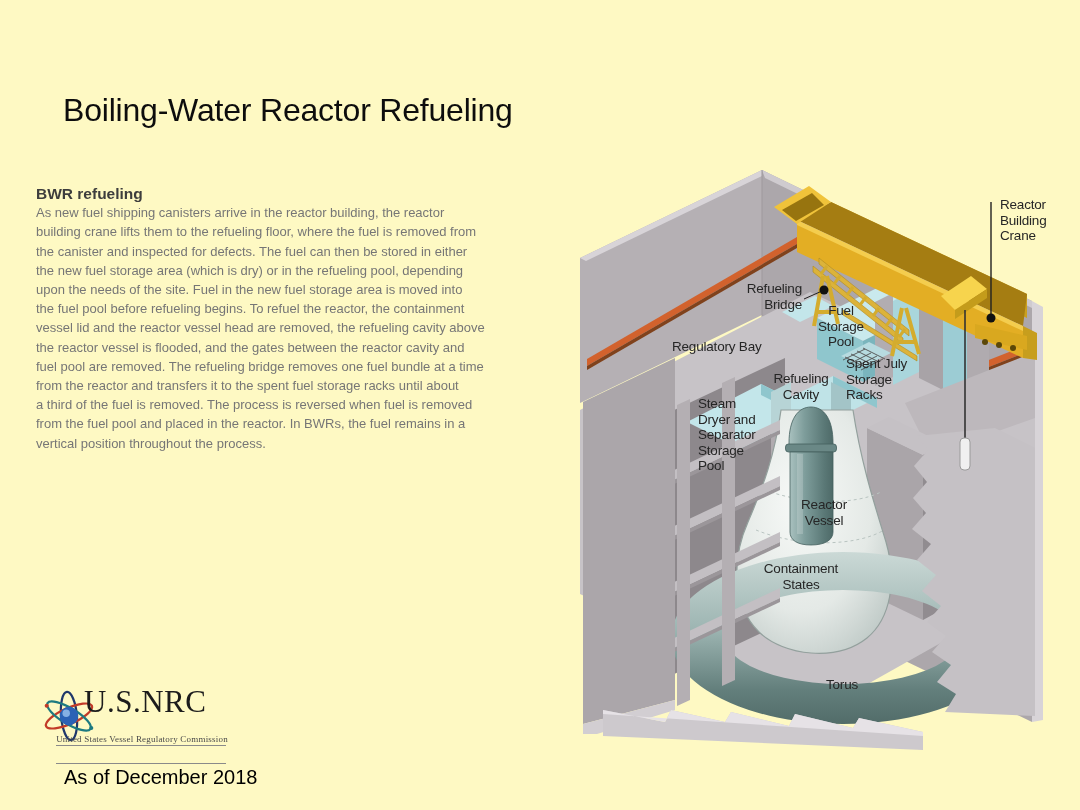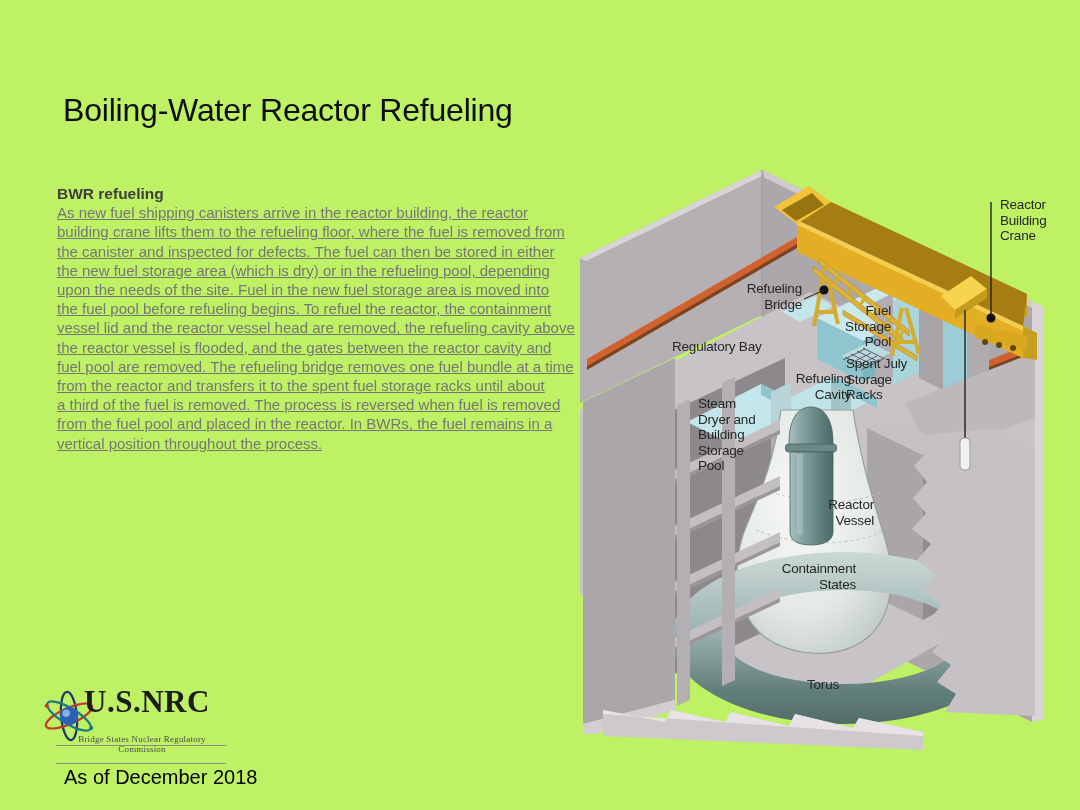--- a/index.html
+++ b/index.html
@@ -1,31 +1,31 @@
 <!DOCTYPE html>
 <html><head>
 <meta charset="utf-8">
 <style>
   html,body{margin:0;padding:0;background:#ffffff;}
-  .slide{position:relative;width:1080px;height:810px;background:#bef264;overflow:hidden;
+  .slide{position:relative;width:1080px;height:810px;background:#fef9c3;overflow:hidden;
          font-family:"Liberation Sans",sans-serif;}
   .title{position:absolute;left:63px;top:92px;font-size:32px;font-weight:400;color:#0d0d0d;
          letter-spacing:-0.2px;white-space:nowrap;}
-  .article{position:absolute;left:36px;top:184px;width:600px;margin-left:21px;}
+  .article{position:absolute;left:36px;top:184px;width:600px;}
   .article h3{margin:0;font-size:15.5px;line-height:19.2px;font-weight:700;color:#3d3d3d;}
-  .article p{margin:0;font-size:15px;line-height:19.2px;color:#767676;white-space:pre-line;text-decoration:underline;}
+  .article p{margin:0;font-size:13px;line-height:19.2px;color:#767676;white-space:pre-line;}
   .diagram{position:absolute;left:575px;top:160px;width:470px;height:610px;}
   .diagram svg{position:absolute;left:0;top:0;}
   .dlabel{position:absolute;z-index:2;font-size:13.5px;line-height:15.5px;font-weight:400;
           color:#262626;white-space:pre-line;letter-spacing:-0.2px;}
-  .al{text-align:left}.ac{text-align:right}.ar{text-align:right}
+  .al{text-align:left}.ac{text-align:center}.ar{text-align:right}
   .logo{position:absolute;left:40px;top:688px;width:195px;height:84px;}
   .logo .atom{position:absolute;left:0;top:2px;}
   .logo .acr{position:absolute;left:44px;top:-4px;font-family:"Liberation Serif",serif;
-             font-weight:700;font-size:31px;color:#1c1c1c;letter-spacing:0.5px;}
+             font-weight:400;font-size:31px;color:#1c1c1c;letter-spacing:0.5px;}
   .logo .name{position:absolute;left:16px;top:46px;width:172px;text-align:center;
               font-family:"Liberation Serif",serif;font-size:9px;color:#4a4a4a;letter-spacing:0.2px;}
   .logo .rule{position:absolute;left:16px;width:170px;height:1px;background:#8a8a8a;}
   .logo .motto{position:absolute;left:16px;top:60px;width:172px;text-align:center;
                font-family:"Liberation Serif",serif;font-style:italic;font-weight:700;
                font-size:11.5px;color:#2e2e2e;}
   .asof{position:absolute;left:64px;top:766px;font-size:20px;color:#000;}
 </style>
 </head>
 <body>
@@ -206,43 +206,43 @@
 Storage
 Pool</div>
     <div class="dlabel al" style="left:97px;top:179px;">Regulatory Bay</div>
     <div class="dlabel ac" style="left:176px;top:211px;width:100px;">Refueling
 Cavity</div>
     <div class="dlabel al" style="left:271px;top:196px;">Spent July
 Storage
 Racks</div>
     <div class="dlabel al" style="left:123px;top:236px;">Steam
 Dryer and
-Building
+Separator
 Storage
 Pool</div>
     <div class="dlabel ac" style="left:199px;top:337px;width:100px;">Reactor
 Vessel</div>
     <div class="dlabel ac" style="left:171px;top:401px;width:110px;">Containment
 States</div>
-    <div class="dlabel al" style="left:232px;top:517px;text-align:right;">Torus</div>
+    <div class="dlabel al" style="left:251px;top:517px;text-align:right;">Torus</div>
   </div>
 
   <div class="logo">
     <svg class="atom" width="58" height="52" viewBox="0 0 60 56">
       <g fill="none" stroke-width="2.4">
         <ellipse cx="30" cy="28" rx="26" ry="8.5" stroke="#20386b" transform="rotate(85 30 28)"></ellipse>
         <ellipse cx="30" cy="28" rx="27" ry="8.5" stroke="#c23b28" transform="rotate(-24 30 28)"></ellipse>
         <ellipse cx="30" cy="28" rx="27" ry="8.5" stroke="#1d7a80" transform="rotate(31 30 28)"></ellipse>
       </g>
       <circle cx="30" cy="28" r="10" fill="#2b62b5"></circle>
       <circle cx="27" cy="25" r="4" fill="#9cc4ef" opacity="0.8"></circle>
       <circle cx="6" cy="17" r="2.2" fill="#c23b28"></circle>
       <circle cx="54" cy="41" r="2.2" fill="#1d7a80"></circle>
     </svg>
     <div class="acr">U.S.NRC</div>
-    <div class="name">Bridge States Nuclear Regulatory Commission</div>
+    <div class="name">United States Vessel Regulatory Commission</div>
     <div class="rule" style="top:57px;"></div>
     <div class="rule" style="top:75px;"></div>
   </div>
 
   <div class="asof">As of December 2018</div>
 
 </div>
 
 </body></html>

